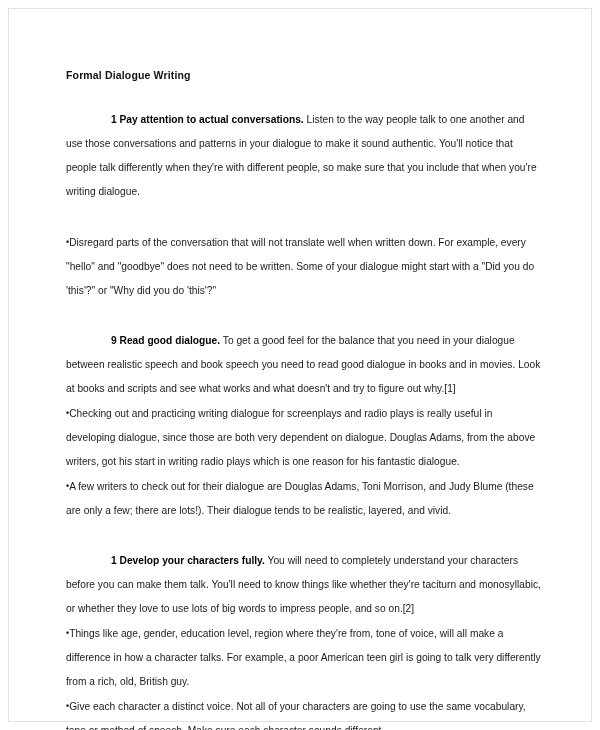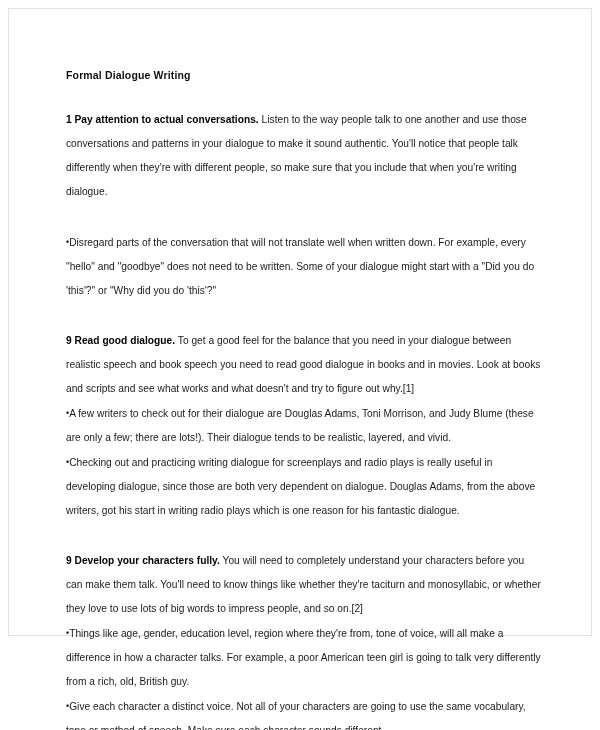--- a/index.html
+++ b/index.html
@@ -13,21 +13,21 @@
     font-family: "Liberation Sans", sans-serif;
     color: #1a1a1a;
     overflow: hidden;
   }
 
   .page-sheet {
     position: absolute;
     left: 8px;
     top: 8px;
     width: 584px;
-    height: 628px;
+    height: 714px;
     background: #ffffff;
     border: 1px solid #e2e2e2;
     box-sizing: border-box;
   }
 
   .doc-body {
     position: absolute;
     left: 57px;
     top: 60px;
     width: 475px;
@@ -51,20 +51,21 @@
     margin: 0;
     -webkit-font-smoothing: antialiased;
   }
 
   .block.gap-lg { margin-top: 26px; }
   .block.gap-sm { margin-top: 0px; }
 
   .lead {
     font-weight: bold;
     color: #000000;
+    margin-left: 45px;
   }
 
   .bullet-dot {
     font-weight: bold;
     font-size: 9px;
     vertical-align: 1px;
     letter-spacing: 0;
   }
 </style>
 </head>
@@ -81,29 +82,29 @@
 
     <p class="block gap-lg">
       <span class="bullet-dot">•</span><span>Disregard parts of the conversation that will not translate well when written down. For example, every "hello" and "goodbye" does not need to be written. Some of your dialogue might start with a "Did you do 'this'?" or "Why did you do 'this'?"</span>
     </p>
 
     <p class="block gap-lg">
       <span class="lead">9 Read good dialogue.</span><span> To get a good feel for the balance that you need in your dialogue between realistic speech and book speech you need to read good dialogue in books and in movies. Look at books and scripts and see what works and what doesn't and try to figure out why.[1]</span>
     </p>
 
     <p class="block gap-sm">
+      <span class="bullet-dot">•</span><span>Checking out and practicing writing dialogue for screenplays and radio plays is really useful in developing dialogue, since those are both very dependent on dialogue. Douglas Adams, from the above writers, got his start in writing radio plays which is one reason for his fantastic dialogue.</span>
+    </p>
+
+    <p class="block gap-sm">
       <span class="bullet-dot">•</span><span>A few writers to check out for their dialogue are Douglas Adams, Toni Morrison, and Judy Blume (these are only a few; there are lots!). Their dialogue tends to be realistic, layered, and vivid.</span>
     </p>
 
-    <p class="block gap-sm">
-      <span class="bullet-dot">•</span><span>Checking out and practicing writing dialogue for screenplays and radio plays is really useful in developing dialogue, since those are both very dependent on dialogue. Douglas Adams, from the above writers, got his start in writing radio plays which is one reason for his fantastic dialogue.</span>
-    </p>
-
     <p class="block gap-lg">
-      <span class="lead">9 Develop your characters fully.</span><span> You will need to completely understand your characters before you can make them talk. You'll need to know things like whether they're taciturn and monosyllabic, or whether they love to use lots of big words to impress people, and so on.[2]</span>
+      <span class="lead">1 Develop your characters fully.</span><span> You will need to completely understand your characters before you can make them talk. You'll need to know things like whether they're taciturn and monosyllabic, or whether they love to use lots of big words to impress people, and so on.[2]</span>
     </p>
 
     <p class="block gap-sm">
       <span class="bullet-dot">•</span><span>Things like age, gender, education level, region where they're from, tone of voice, will all make a difference in how a character talks. For example, a poor American teen girl is going to talk very differently from a rich, old, British guy.</span>
     </p>
 
     <p class="block gap-sm">
       <span class="bullet-dot">•</span><span>Give each character a distinct voice. Not all of your characters are going to use the same vocabulary, tone or method of speech. Make sure each character sounds different.</span>
     </p>
 

